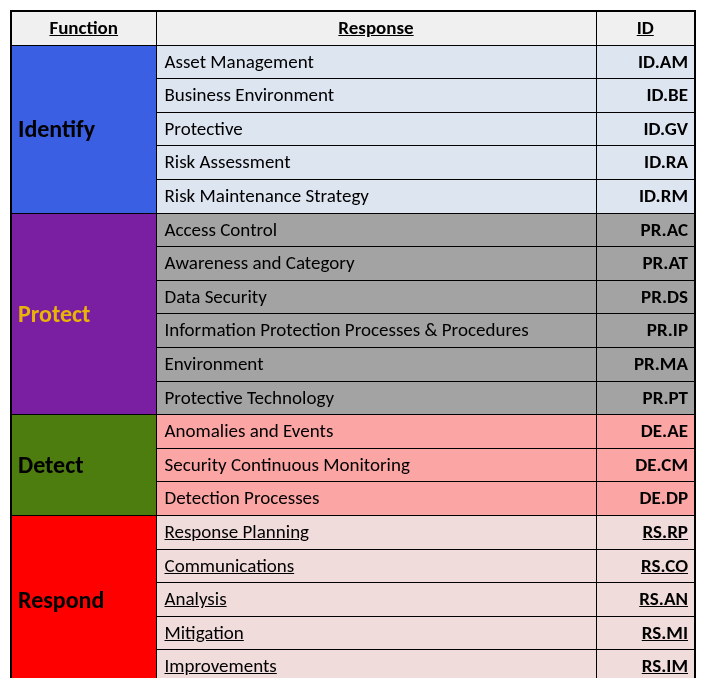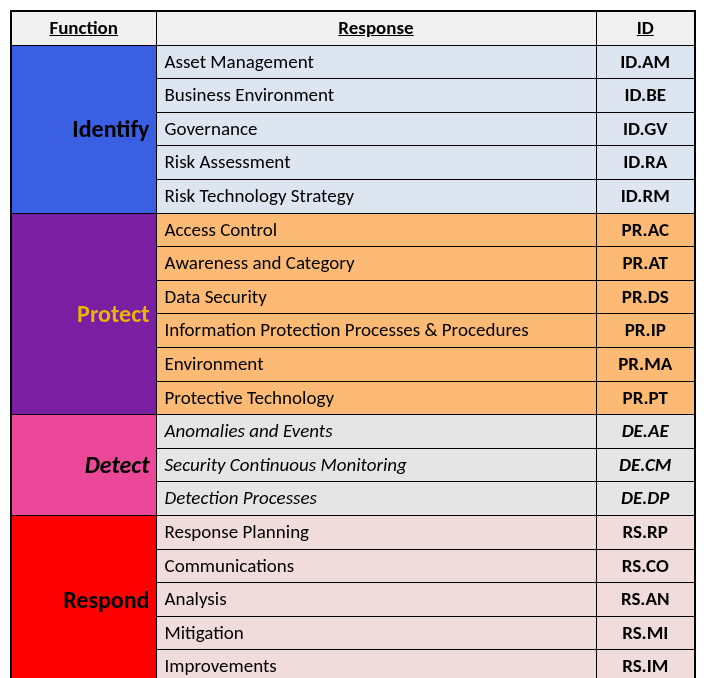--- a/index.html
+++ b/index.html
@@ -25,45 +25,45 @@
     background: #f0f0f0;
     font-weight: bold;
     text-align: center;
     text-decoration: underline;
     color: #000000;
   }
   col.col-func { width: 145px; }
   col.col-cat  { width: 440px; }
   col.col-id   { width: 99px; }
   .func-cell {
-    text-align: right;
+    text-align: left;
     font-weight: bold;
     font-size: 24px;
     margin-left: 44px;
   }
   .cat-cell {
     text-align: left;
     padding-left: 8px;
   }
   .id-cell {
-    text-align: center;
+    text-align: right;
     font-weight: bold;
   }
   
   .fn-identify { background: #3b5fe2; color: #000000; }
   .bg-identify { background: #dde5f1; }
   
   .fn-protect { background: #7a1fa2; color: #eab308; }
-  .bg-protect { background: #fdba74; }
+  .bg-protect { background: #a3a3a3; }
   
-  .fn-detect { background: #ec4899; color: #000000; font-style: italic; }
-  .bg-detect { background: #e5e5e5; font-style: italic; }
+  .fn-detect { background: #4d7c0f; color: #000000; }
+  .bg-detect { background: #fca5a5; }
   
   .fn-respond { background: #ff0000; color: #000000; }
-  .bg-respond { background: #f0dcdb; }
+  .bg-respond { background: #f0dcdb; text-decoration: underline; }
   table { border: 2px solid #000; }
   th { border-bottom: 1px solid #000; }
 </style>
 </head>
 <body>
 
 <table>
   <colgroup>
     <col class="col-func">
       <col class="col-cat">
@@ -81,29 +81,29 @@
     <tr>
       <td class="func-cell fn-identify" rowspan="5">Identify</td>
       <td class="cat-cell bg-identify">Asset Management</td>
       <td class="id-cell bg-identify">ID.AM</td>
     </tr>
     <tr>
       <td class="cat-cell bg-identify">Business Environment</td>
       <td class="id-cell bg-identify">ID.BE</td>
     </tr>
     <tr>
-      <td class="cat-cell bg-identify">Governance</td>
+      <td class="cat-cell bg-identify">Protective</td>
       <td class="id-cell bg-identify">ID.GV</td>
     </tr>
     <tr>
       <td class="cat-cell bg-identify">Risk Assessment</td>
       <td class="id-cell bg-identify">ID.RA</td>
     </tr>
     <tr>
-      <td class="cat-cell bg-identify">Risk Technology Strategy</td>
+      <td class="cat-cell bg-identify">Risk Maintenance Strategy</td>
       <td class="id-cell bg-identify">ID.RM</td>
     </tr>
 
     <tr>
       <td class="func-cell fn-protect" rowspan="6">Protect</td>
       <td class="cat-cell bg-protect">Access Control</td>
       <td class="id-cell bg-protect">PR.AC</td>
     </tr>
     <tr>
       <td class="cat-cell bg-protect">Awareness and Category</td>

